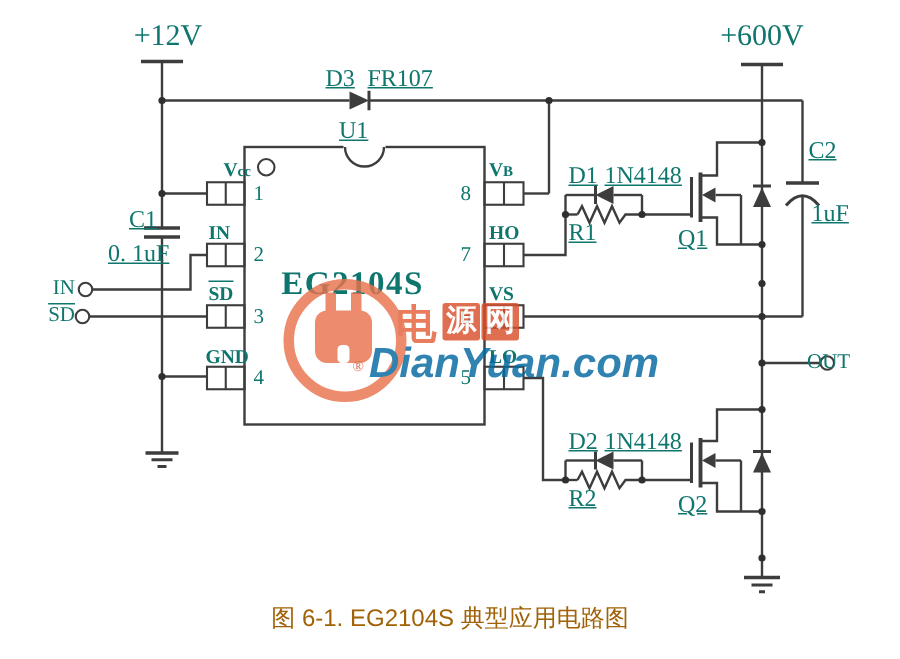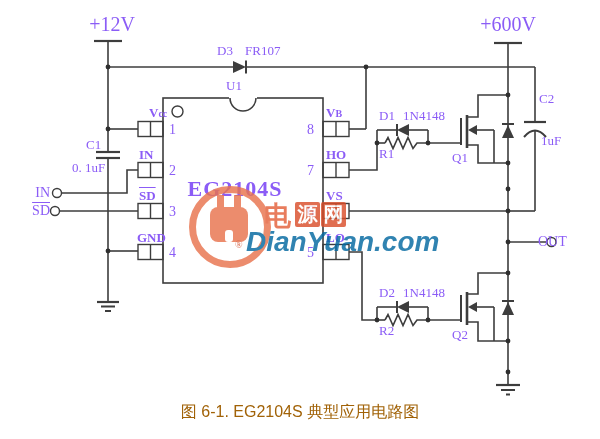--- a/index.html
+++ b/index.html
@@ -1,22 +1,22 @@
 <!DOCTYPE html>
 <html><head>
 <meta charset="utf-8">
 <style>
   html,body{margin:0;padding:0;background:#fff;}
   #canvas{
     position:relative;width:600px;height:439px;background:#ffffff;overflow:hidden;
     font-family:"Liberation Serif","DejaVu Serif",serif;color:#2a2a2a;
   }
   #schematic-svg{position:absolute;left:0;top:0;}
-  .lbl{position:absolute;white-space:nowrap;line-height:1.1;color:#8b5cf6;}
-  .f13{font-size:13px;}
+  .lbl{position:absolute;white-space:nowrap;line-height:1.1;color:#0f766e;}
+  .f13{font-size:16px;text-decoration:underline;}
   .f14{font-size:14px;}
   .f20{font-size:20px;}
   .pinlbl{font-size:13px;letter-spacing:0px;font-weight:bold;}
   .pinnum{font-size:14px;}
   .sub{font-size:10px;}
   .overline{text-decoration:overline;}
   .chipname{font-size:22px;font-weight:bold;letter-spacing:1px;text-align:center;}
   .right-align{text-align:right;}
   .center{text-align:center;}
   

